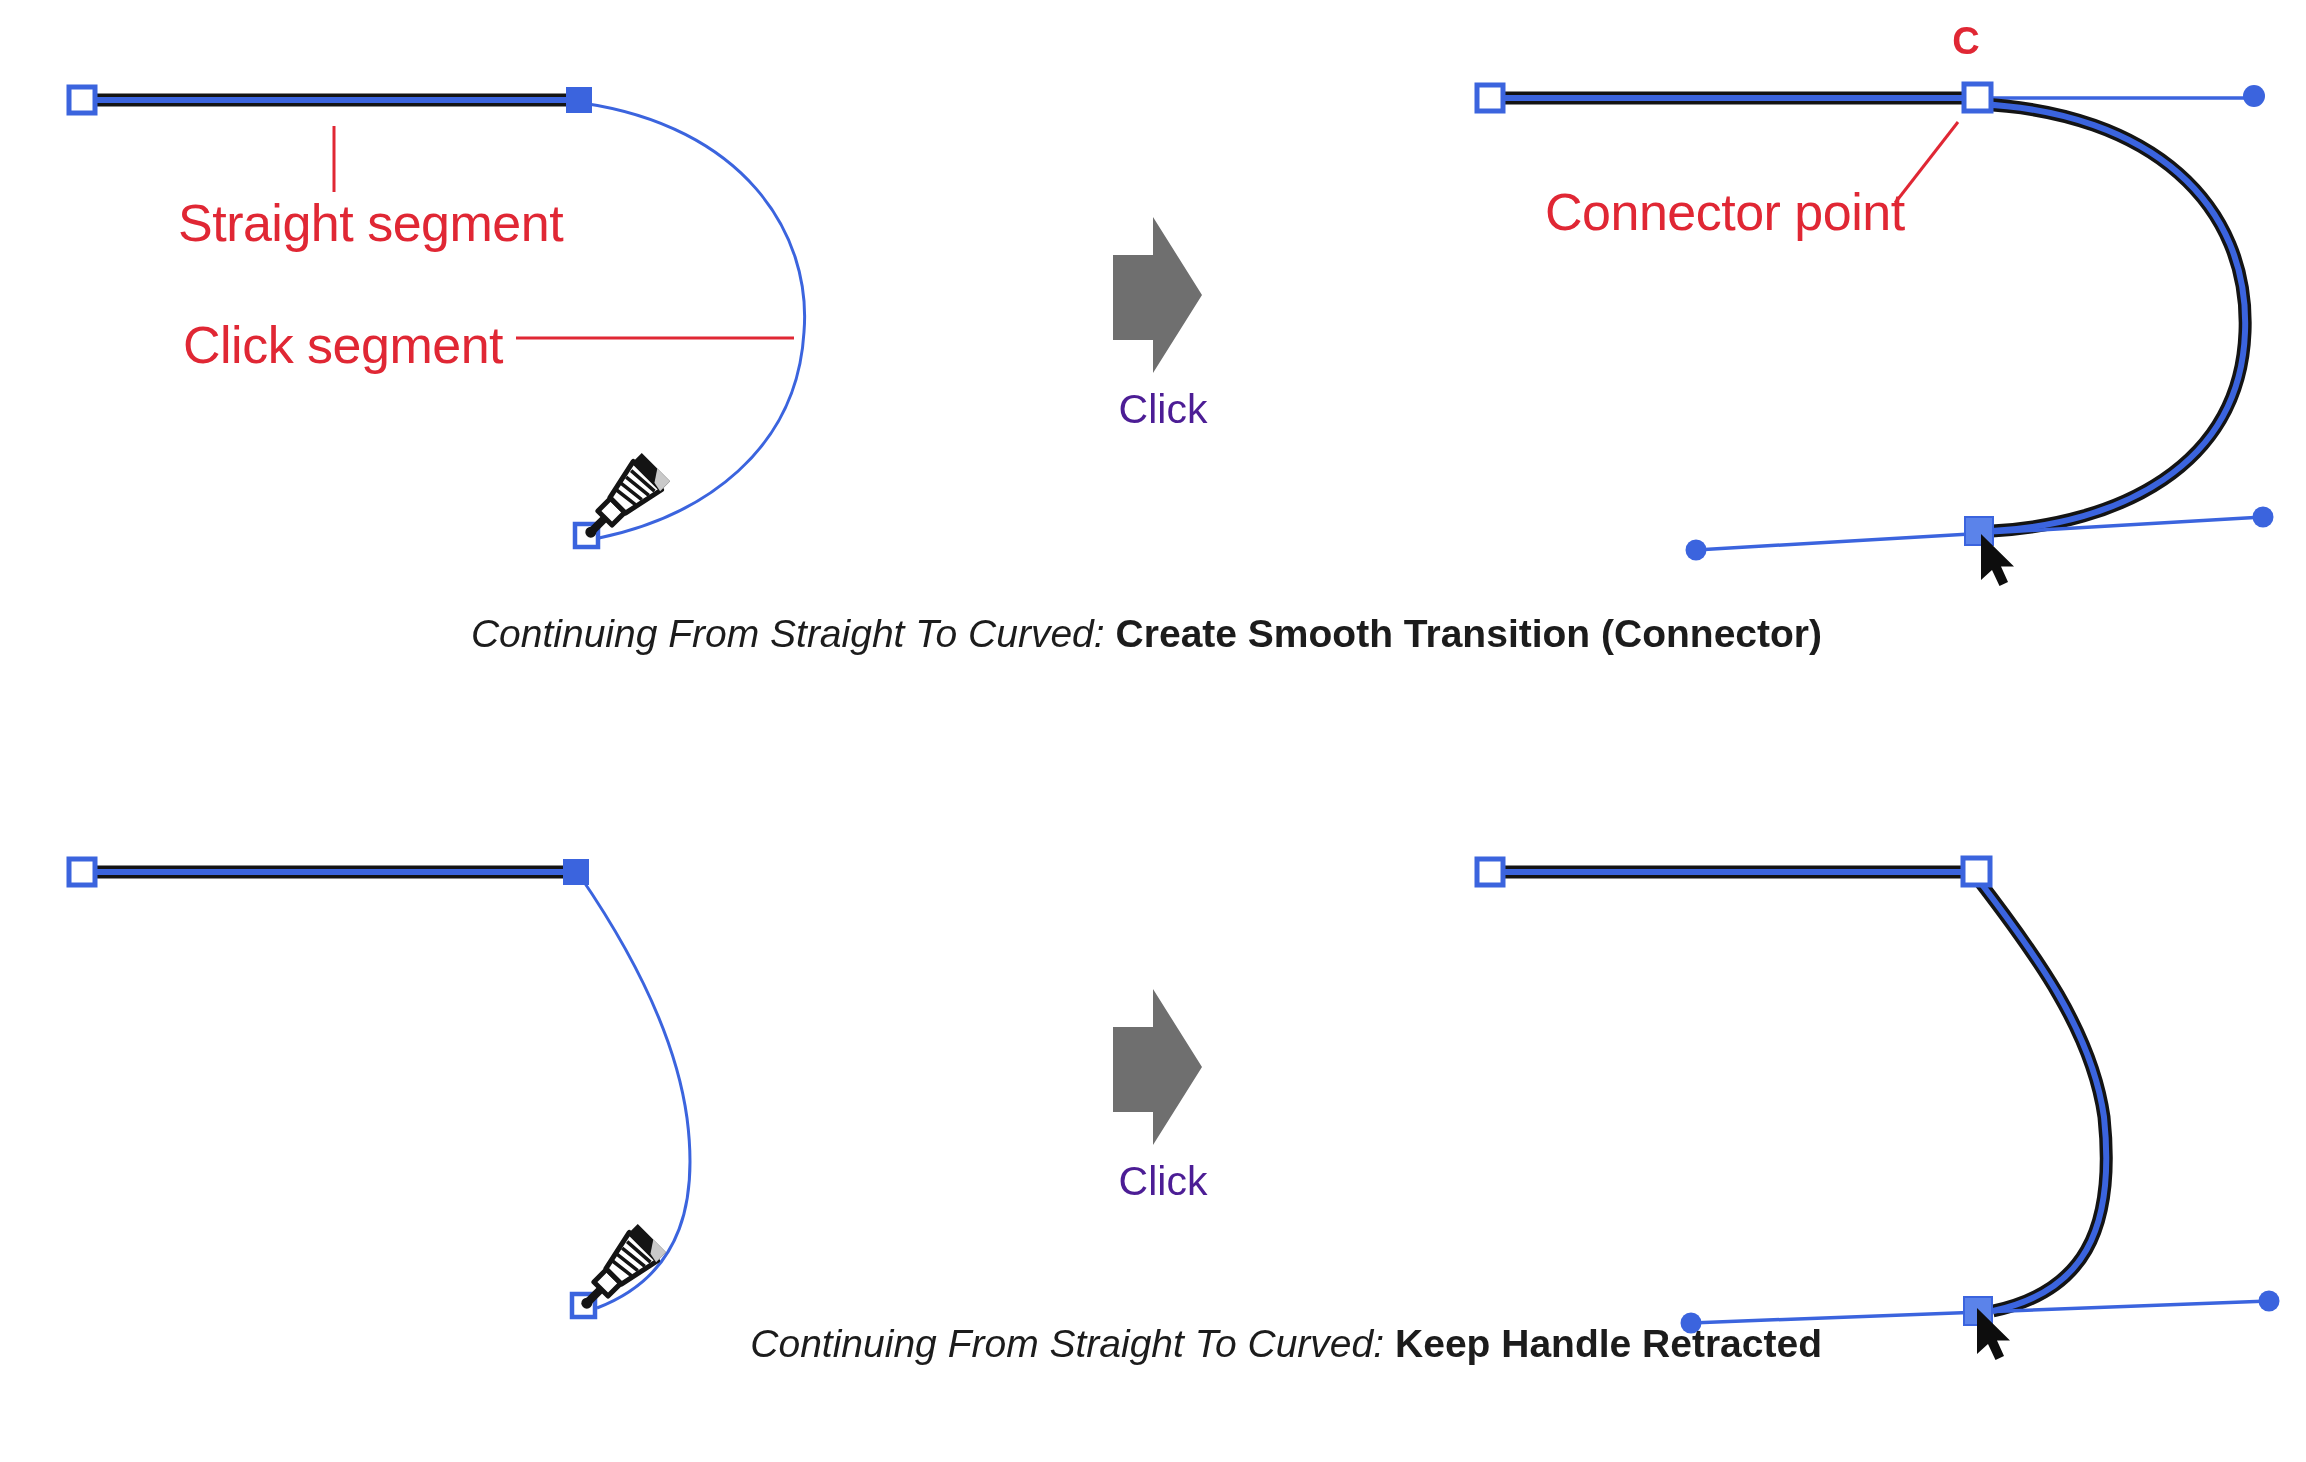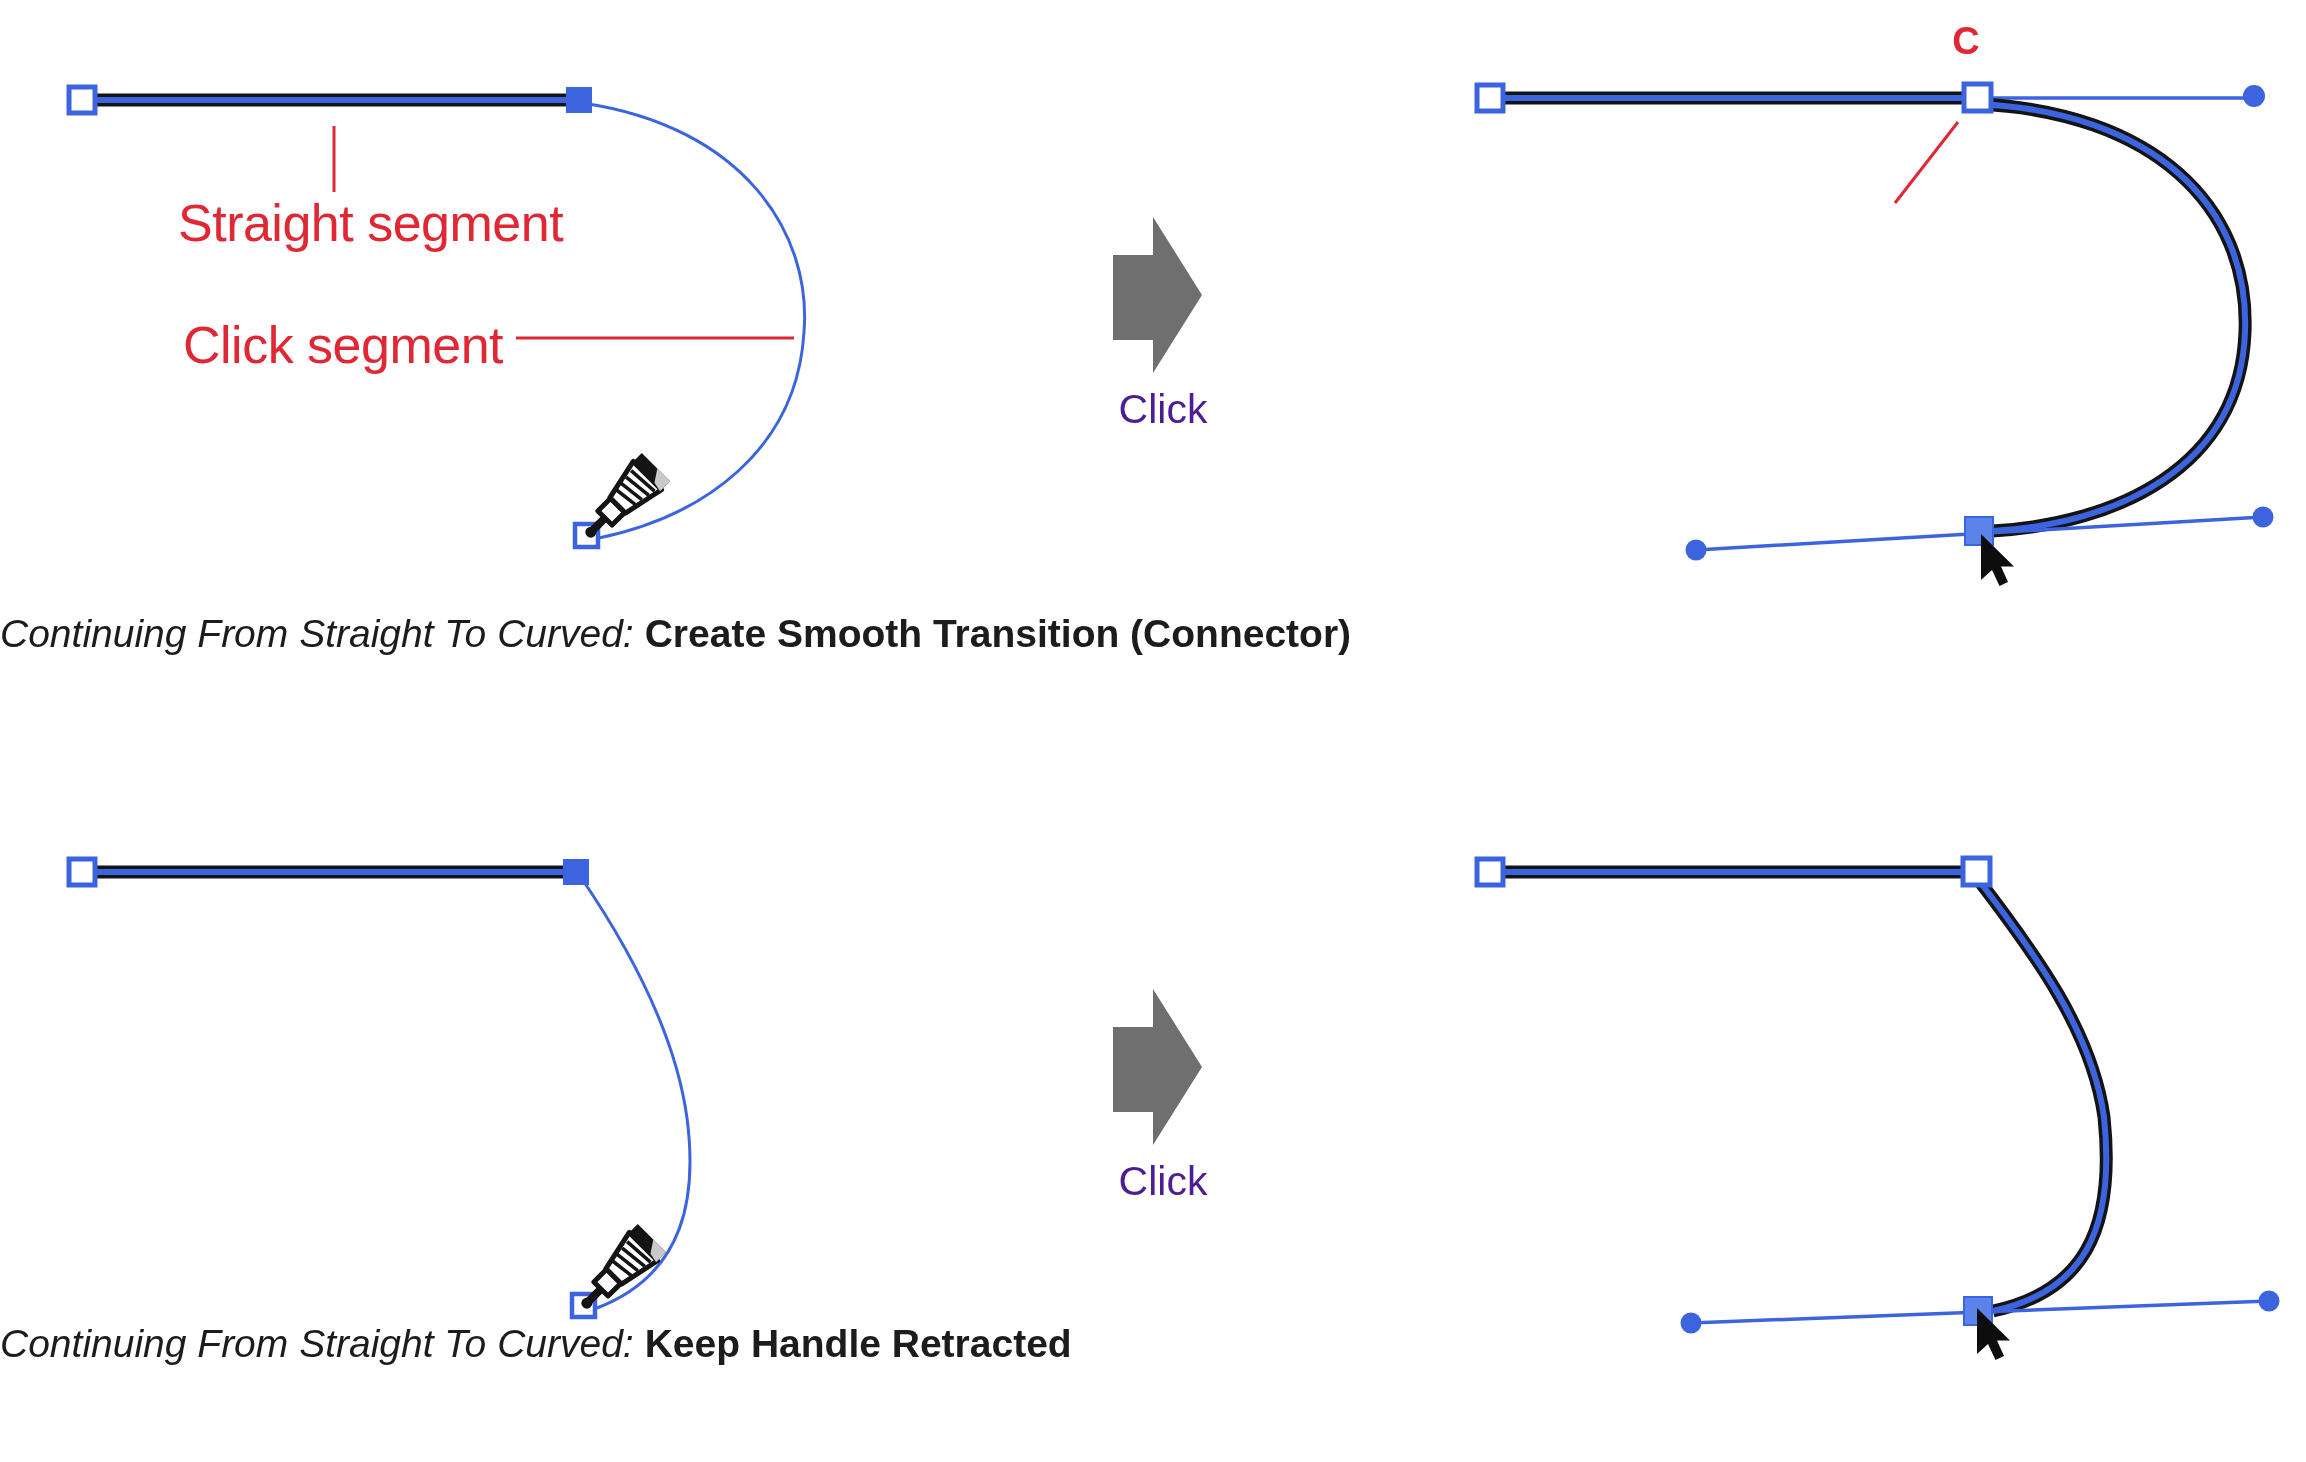--- a/index.html
+++ b/index.html
@@ -34,21 +34,21 @@
   .gray-fill{fill:var(--gray-arrow);}
   .ink-fill{fill:var(--ink);}
   .pen-stroke{fill:#ffffff;stroke:var(--ink);stroke-width:5;stroke-linejoin:round;}
   .pen-hatch{fill:none;stroke:var(--ink);stroke-width:3.5;}
   .cursor-fill{fill:#0d0d0d;}
   
   .t{position:absolute;white-space:nowrap;line-height:1.05;}
   .red-label{color:var(--red);font-size:52px;letter-spacing:-0.5px;}
   .c-key{color:var(--red);font-size:38px;font-weight:bold;text-align:center;}
   .click-label{color:#4c1d95;font-size:41px;text-align:center;}
-  .caption{color:var(--text);font-size:39px;text-align:left;width:1822px;left:0;}
+  .caption{color:var(--text);font-size:39px;text-align:right;width:1822px;left:0;}
   .caption .it{font-style:italic;margin-right:11px;}
   .caption .bd{font-weight:bold;}
   .align-right{text-align:right;}
 </style>
 </head>
 <body>
 
 <div class="canvas">
 
   <svg class="art" width="2306" height="1462" viewBox="0 0 2306 1462">
@@ -140,20 +140,21 @@
       <g transform="translate(1977,1308)">
         <use href="#cursor-arrow"></use>
       </g>
     </g>
   </svg>
 
   <div class="t red-label" style="left:178px;top:196px;">Straight segment</div>
   <div class="t red-label" style="left:183px;top:318px;">Click segment</div>
 
   <div class="t c-key" style="left:1944px;top:22px;width:44px;">C</div>
+  <div class="t red-label align-right" style="left:1545px;top:185px;width:345px;">Connector point</div>
 
   <div class="t click-label" style="left:1108px;top:388px;width:110px;">Click</div>
   <div class="t click-label" style="left:1108px;top:1160px;width:110px;">Click</div>
 
   <div class="t caption" style="top:614px;">
     <span class="it">Continuing From Straight To Curved:</span><span class="bd">Create Smooth Transition (Connector)</span>
   </div>
   <div class="t caption" style="top:1324px;">
     <span class="it">Continuing From Straight To Curved:</span><span class="bd">Keep Handle Retracted</span>
   </div>

